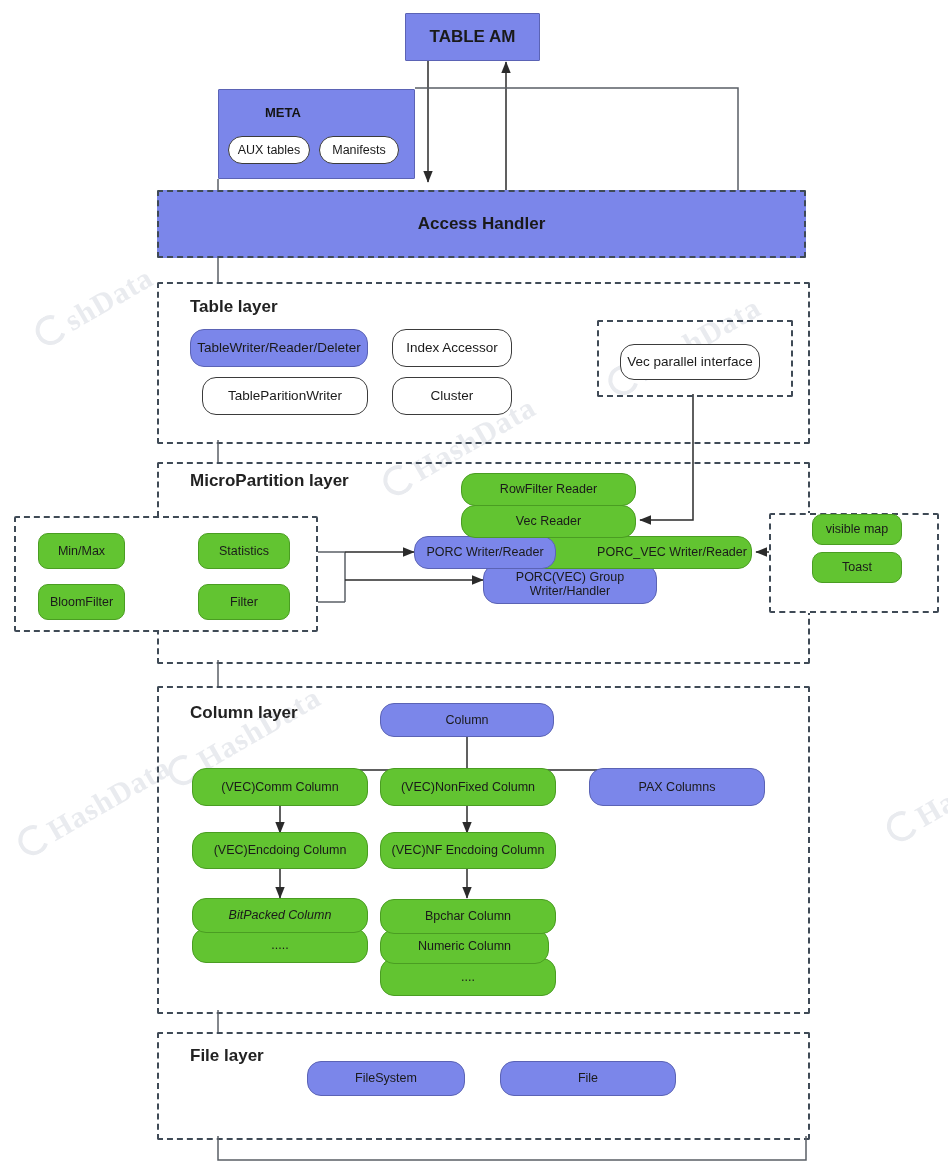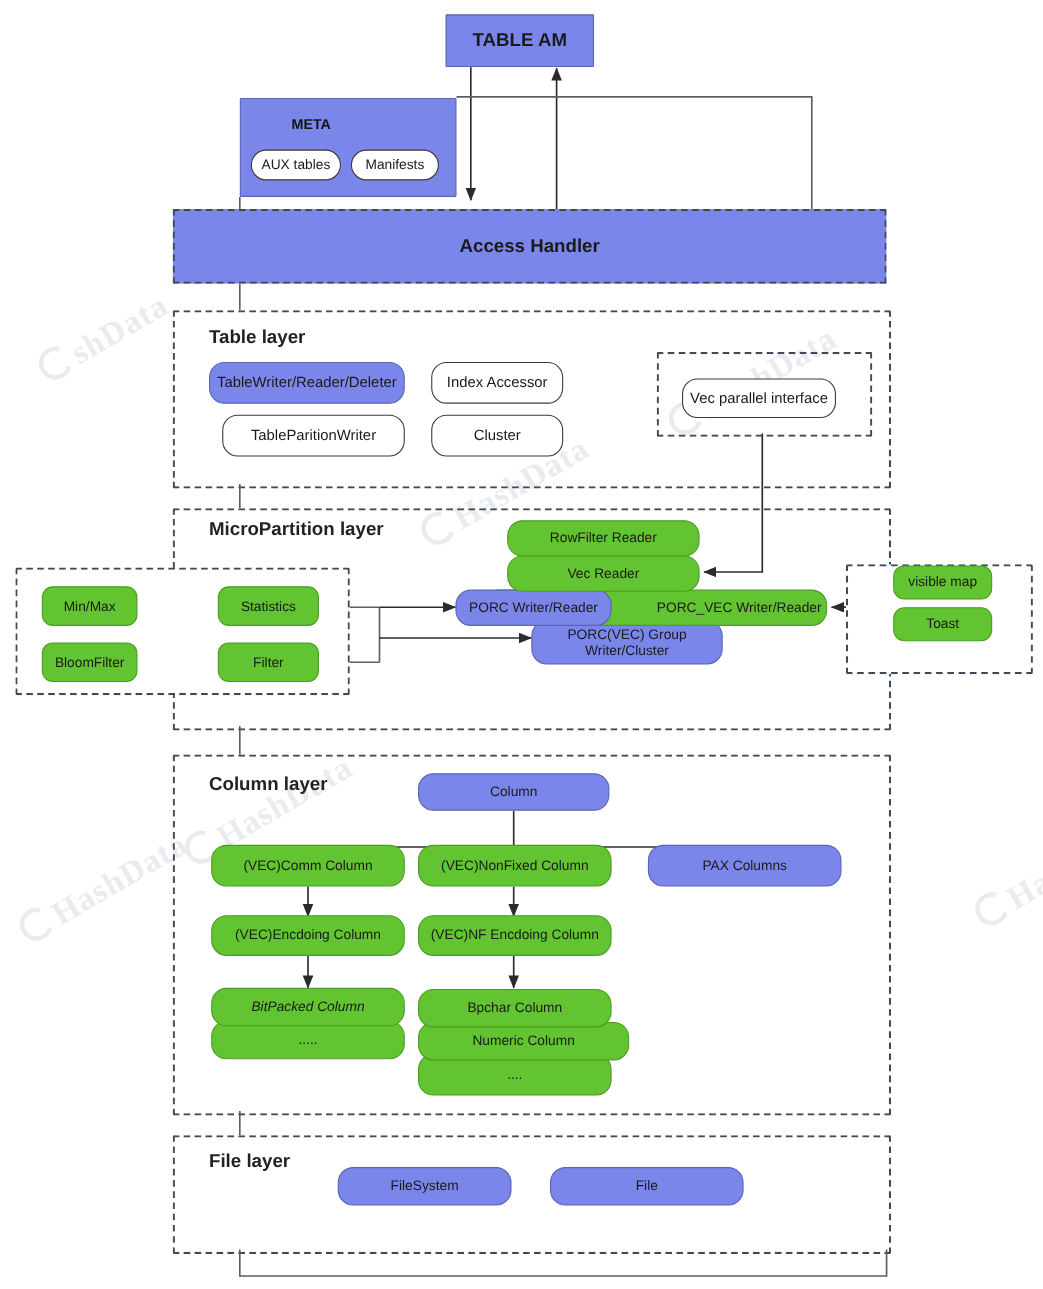--- a/index.html
+++ b/index.html
@@ -207,21 +207,21 @@
 
   <div class="layer-box" style="left:157px; top:462px; width:649px; height:198px;"></div>
   <div class="layer-title" style="left:190px; top:471px;">MicroPartition layer</div>
 
   <div class="sub-dash" style="left:14px; top:516px; width:300px; height:112px; background:#fff;"></div>
   <div class="node green rounded" style="left:38px; top:533px; width:87px; height:36px;">Min/Max</div>
   <div class="node green rounded" style="left:38px; top:584px; width:87px; height:36px;">BloomFilter</div>
   <div class="node green rounded" style="left:198px; top:533px; width:92px; height:36px;">Statistics</div>
   <div class="node green rounded" style="left:198px; top:584px; width:92px; height:36px;">Filter</div>
 
-  <div class="node blue pill" style="left:483px; top:564px; width:174px; height:40px; z-index:5;">PORC(VEC) Group Writer/Cluster</div>
+  <div class="node blue pill" style="left:483px; top:564px; width:174px; height:40px; z-index:5;">PORC(VEC) Group Writer/Handler</div>
   <div class="node green pill" style="left:440px; top:536px; width:312px; height:33px; z-index:6;">
     <span style="margin-left:152px;">PORC_VEC Writer/Reader</span>
   </div>
   <div class="node blue pill" style="left:414px; top:536px; width:142px; height:33px; z-index:7;">PORC Writer/Reader</div>
   <div class="node green pill" style="left:461px; top:505px; width:175px; height:33px; z-index:8;">Vec Reader</div>
   <div class="node green pill" style="left:461px; top:473px; width:175px; height:33px; z-index:9;">RowFilter Reader</div>
 
   <div class="sub-dash" style="left:769px; top:513px; width:166px; height:96px; background:#fff;"></div>
   <div class="node green rounded" style="left:812px; top:514px; width:90px; height:31px;">visible map</div>
   <div class="node green rounded" style="left:812px; top:552px; width:90px; height:31px;">Toast</div>
@@ -232,21 +232,21 @@
   <div class="node blue pill" style="left:380px; top:703px; width:174px; height:34px;">Column</div>
 
   <div class="node green pill" style="left:192px; top:768px; width:176px; height:38px;">(VEC)Comm Column</div>
   <div class="node green pill" style="left:192px; top:832px; width:176px; height:37px;">(VEC)Encdoing Column</div>
   <div class="node green pill" style="left:192px; top:928px; width:176px; height:35px; z-index:5;">.....</div>
   <div class="node green pill" style="left:192px; top:898px; width:176px; height:35px; z-index:6;font-style:italic;">BitPacked Column</div>
 
   <div class="node green pill" style="left:380px; top:768px; width:176px; height:38px;">(VEC)NonFixed Column</div>
   <div class="node green pill" style="left:380px; top:832px; width:176px; height:37px;">(VEC)NF Encdoing Column</div>
   <div class="node green pill" style="left:380px; top:958px; width:176px; height:38px; z-index:4;">....</div>
-  <div class="node green pill" style="left:380px; top:929px; width:192px; height:35px; z-index:5;">Numeric Column</div>
+  <div class="node green pill" style="left:380px; top:929px; width:169px; height:35px; z-index:5;">Numeric Column</div>
   <div class="node green pill" style="left:380px; top:899px; width:176px; height:35px; z-index:6;">Bpchar Column</div>
 
   <div class="node blue pill" style="left:589px; top:768px; width:176px; height:38px;">PAX Columns</div>
 
   <div class="layer-box" style="left:157px; top:1032px; width:649px; height:104px;"></div>
   <div class="layer-title" style="left:190px; top:1046px;">File layer</div>
   <div class="node blue pill" style="left:307px; top:1061px; width:158px; height:35px;">FileSystem</div>
   <div class="node blue pill" style="left:500px; top:1061px; width:176px; height:35px;">File</div>
 
 </div>

